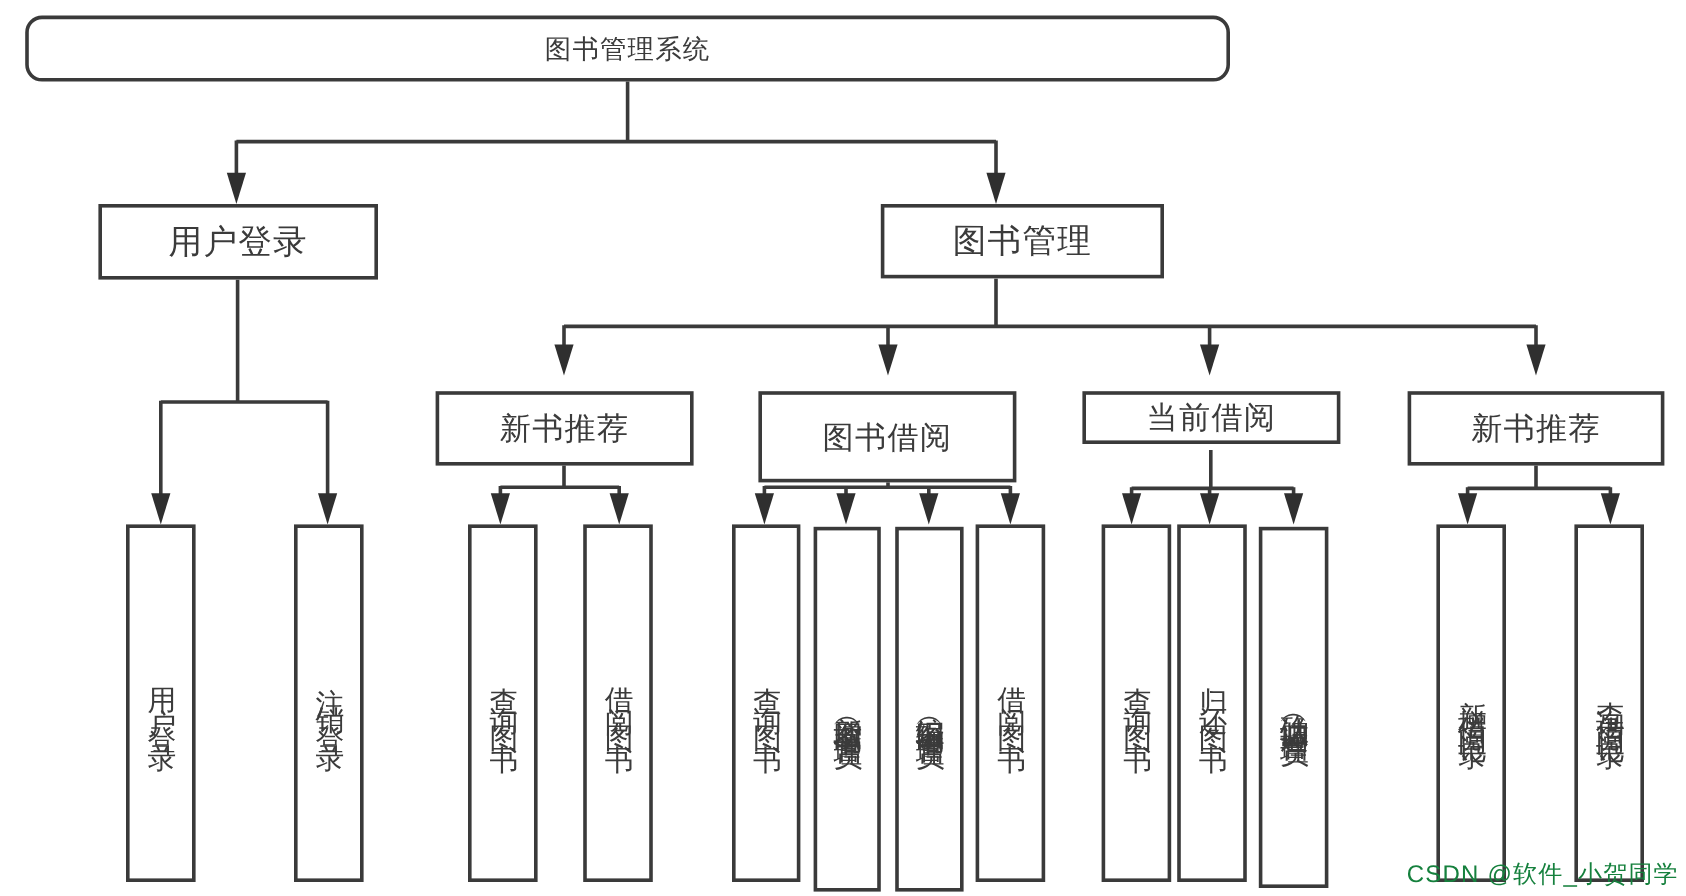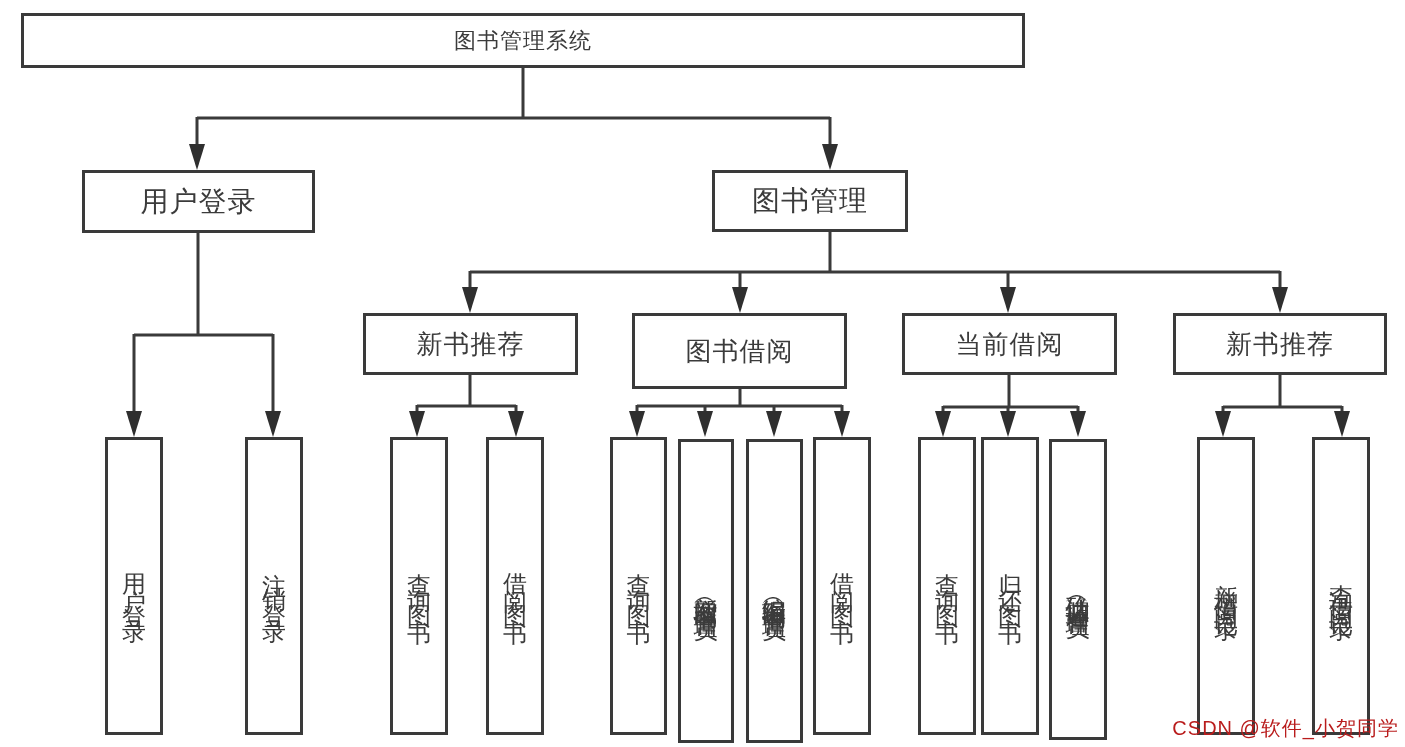--- a/index.html
+++ b/index.html
@@ -11,28 +11,28 @@
   .canvas{position:relative;width:1405px;height:747px;background:#ffffff;overflow:hidden;}
   .lines{position:absolute;left:0;top:0;width:1405px;height:747px;pointer-events:none;}
   .node{
     position:absolute;box-sizing:border-box;
     border:3px solid #3a3a3a;background:#ffffff;
     display:flex;align-items:center;justify-content:center;
     color:#3b3b3b;text-align:center;line-height:1;
   }
   .root{font-size:22px;letter-spacing:1px;}
   .h1{font-size:28px;letter-spacing:1px;}
-  .h2{font-size:26px;letter-spacing:1px;}
+  .h2{font-size:26px;letter-spacing:1px;margin-top:13px;}
   .v{writing-mode:vertical-rl;text-orientation:mixed;font-size:24px;}
   .v4{letter-spacing:16px;}
   .v6{letter-spacing:7px;}
   .v9{letter-spacing:3px;line-height:1.05;}
   .watermark{
     position:absolute;right:6px;bottom:5px;
-    color:#b91c1c;font-size:20px;letter-spacing:1px;white-space:nowrap;
+    color:#15803d;font-size:20px;letter-spacing:1px;white-space:nowrap;
   }
 </style>
 </head>
 <body>
 
 <div class="canvas">
 
   <svg class="lines" viewBox="0 0 1405 747" xmlns="http://www.w3.org/2000/svg">
     <g stroke="#3a3a3a" stroke-width="3" fill="none">
 
@@ -66,31 +66,31 @@
       <polygon points="766,411 782,411 774,437"></polygon>
       <polygon points="834,411 850,411 842,437"></polygon>
       <polygon points="935,411 951,411 943,437"></polygon>
       <polygon points="1000,411 1016,411 1008,437"></polygon>
       <polygon points="1070,411 1086,411 1078,437"></polygon>
       <polygon points="1215,411 1231,411 1223,437"></polygon>
       <polygon points="1334,411 1350,411 1342,437"></polygon>
     </g>
   </svg>
 
-  <div class="node root" style="left:21px;top:13px;width:1004px;height:55px;">图书管理系统</div>
+  <div class="node root" style="left:21px;top:13px;width:1004px;height:55px;border-radius:14px;">图书管理系统</div>
 
   <div class="node h1" style="left:82px;top:170px;width:233px;height:63px;">用户登录</div>
-  <div class="node h1" style="left:712px;top:170px;width:196px;height:62px;">图书管理</div>
+  <div class="node h1" style="left:734px;top:170px;width:236px;height:62px;">图书管理</div>
 
   <div class="node v v4" style="left:105px;top:437px;width:58px;height:298px;">用户登录</div>
   <div class="node v v4" style="left:245px;top:437px;width:58px;height:298px;">注销登录</div>
 
   <div class="node h2" style="left:363px;top:313px;width:215px;height:62px;">新书推荐</div>
   <div class="node h2" style="left:632px;top:313px;width:215px;height:76px;">图书借阅</div>
-  <div class="node h2" style="left:902px;top:313px;width:215px;height:62px;">当前借阅</div>
+  <div class="node h2" style="left:902px;top:313px;width:215px;height:44px;">当前借阅</div>
   <div class="node h2" style="left:1173px;top:313px;width:214px;height:62px;">新书推荐</div>
 
   <div class="node v v4" style="left:390px;top:437px;width:58px;height:298px;">查询图书</div>
   <div class="node v v4" style="left:486px;top:437px;width:58px;height:298px;">借阅图书</div>
 
   <div class="node v v4" style="left:610px;top:437px;width:57px;height:298px;">查询图书</div>
   <div class="node v v9" style="left:678px;top:439px;width:56px;height:304px;">新增图书（管理员）</div>
   <div class="node v v9" style="left:746px;top:439px;width:57px;height:304px;">编辑图书（管理员）</div>
   <div class="node v v4" style="left:813px;top:437px;width:58px;height:298px;">借阅图书</div>
 

